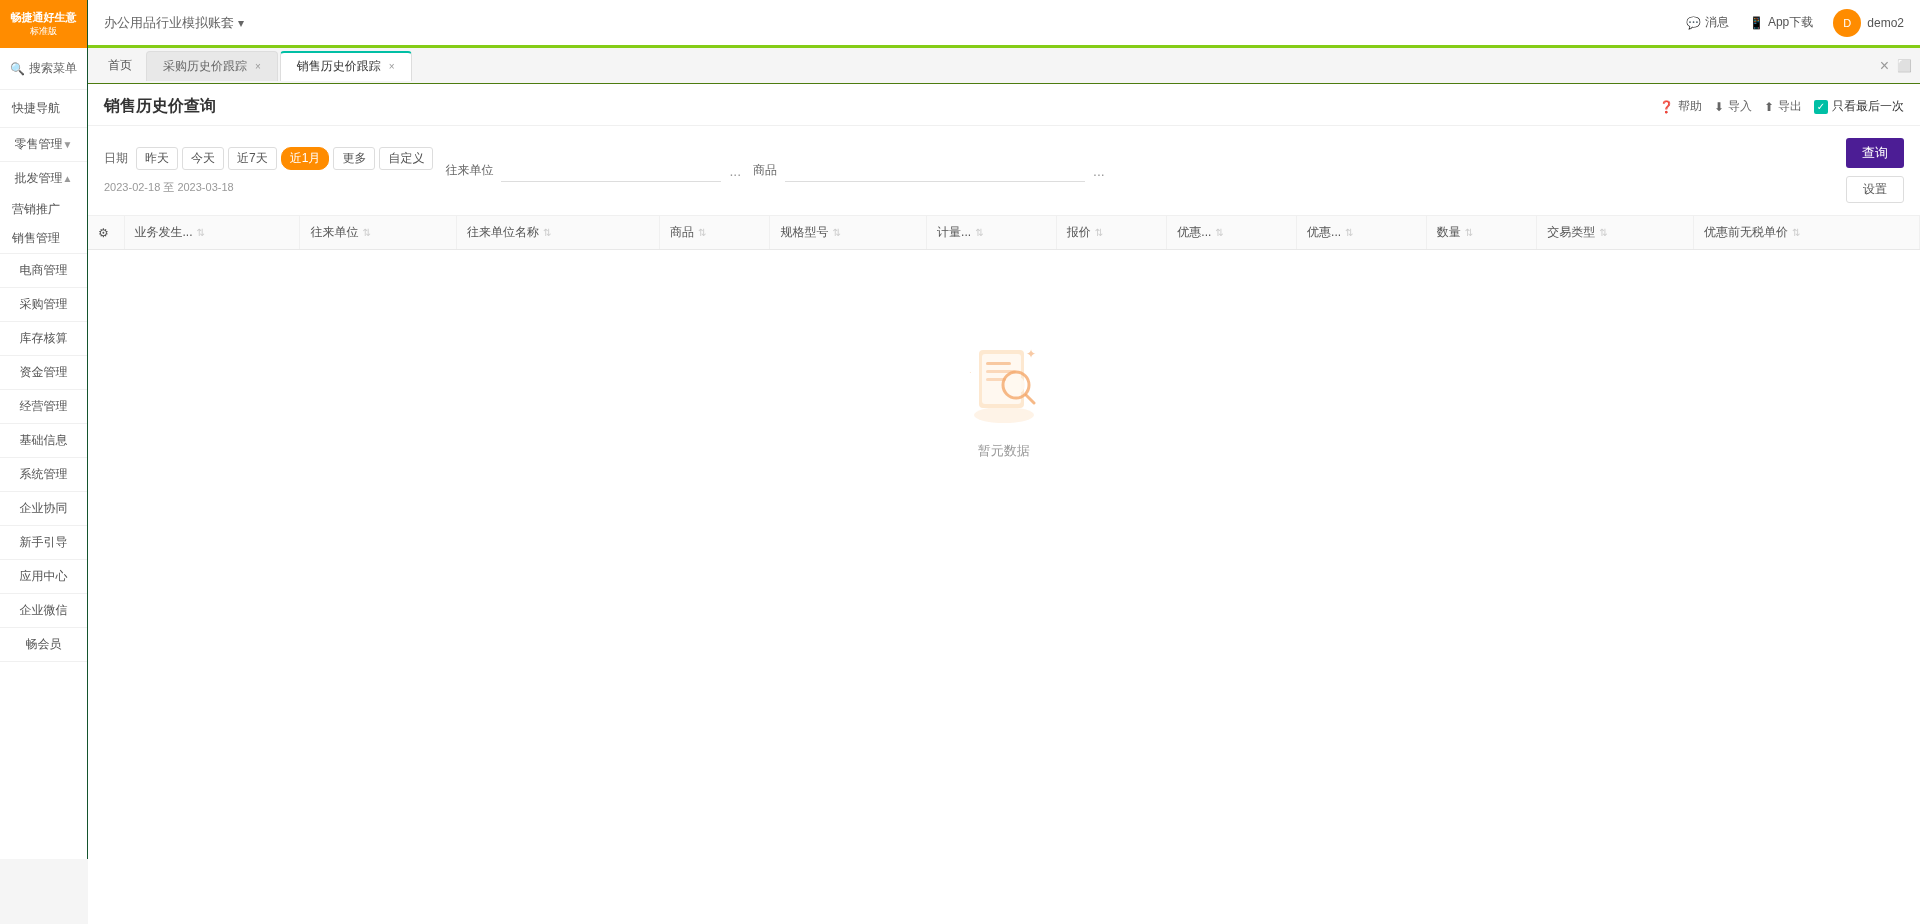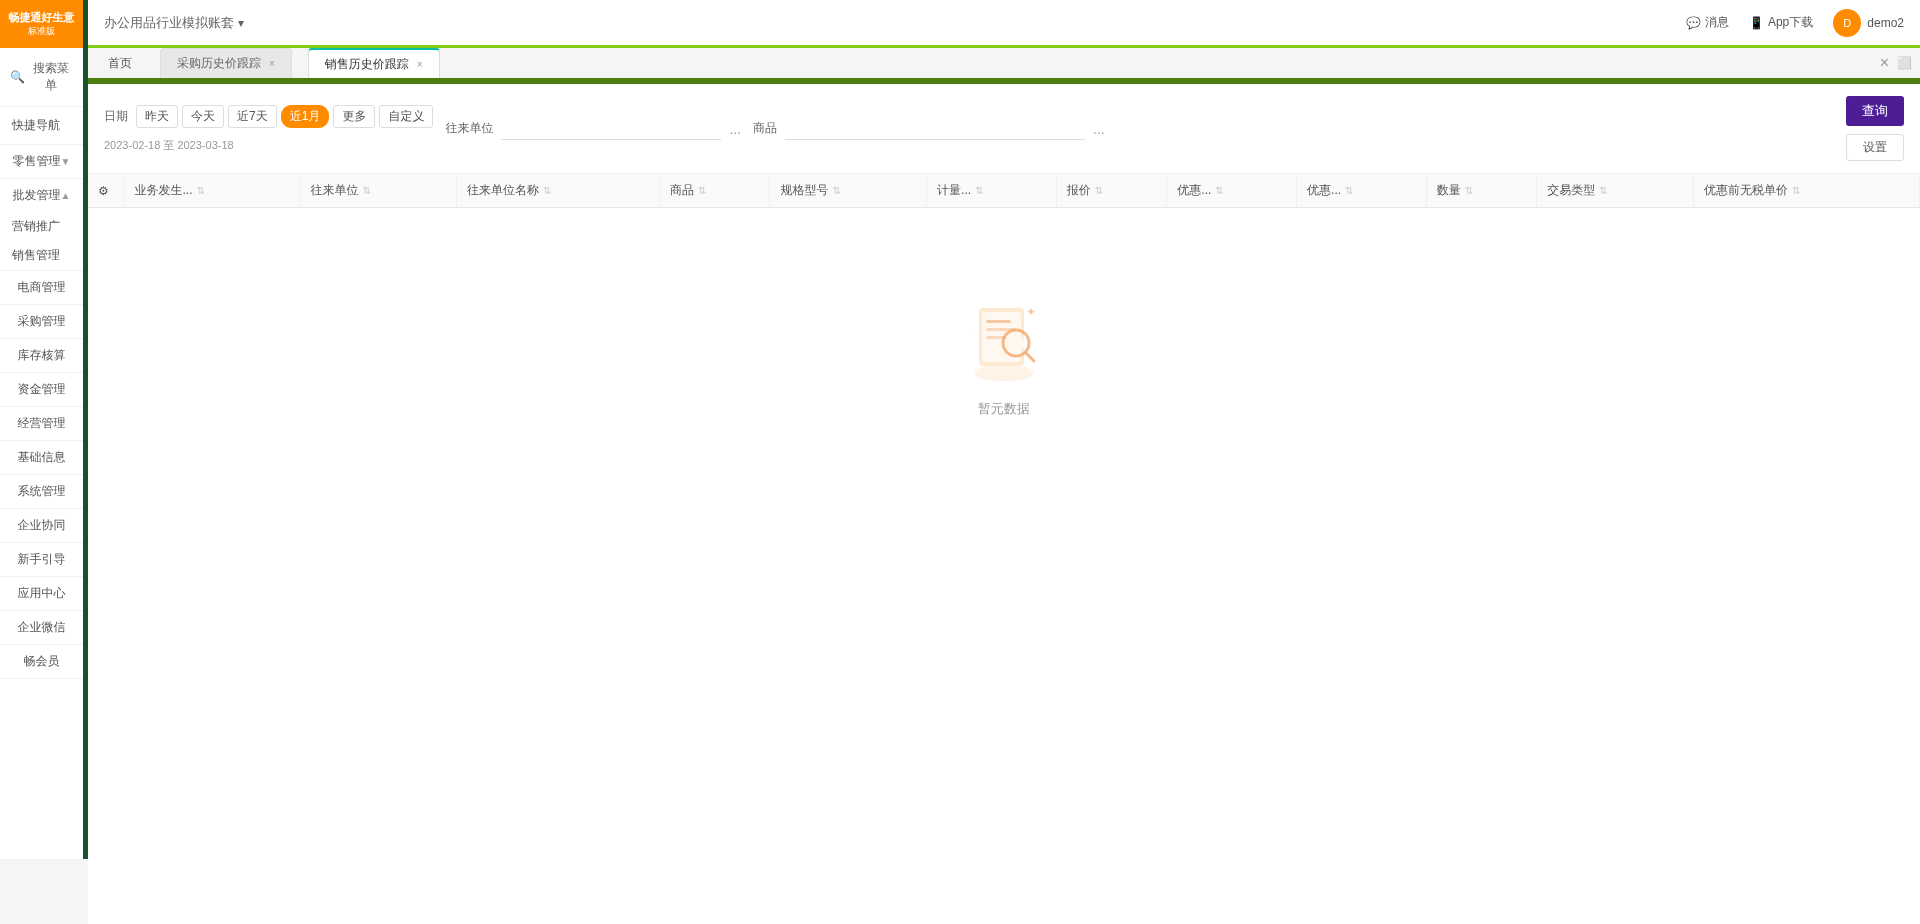--- a/index.html
+++ b/index.html
@@ -1,19 +1,19 @@
 <!DOCTYPE html>
 <html><head>
   <meta charset="utf-8">
   <style>
     * { margin: 0; padding: 0; box-sizing: border-box; }
     body { font-family: 'Microsoft YaHei', Arial, sans-serif; font-size: 13px; background: #f5f5f5; color: #333; width: 1920px; height: 924px; overflow: hidden; display: flex; }
 
     
-    .sidebar { width: 88px; background: #fff; height: 859px; display: flex; flex-direction: column; border-right: 5px solid #14532d; flex-shrink: 0; }
+    .sidebar { width: 88px; background: #fff; height: 859px; display: flex; flex-direction: column; border-right: 1px solid #14532d; flex-shrink: 0; }
     .sidebar-logo { height: 48px; background: #ff8c00; display: flex; align-items: center; justify-content: center; flex-direction: column; }
     .sidebar-logo-text { color: #fff; font-size: 11px; font-weight: bold; }
     .sidebar-logo-sub { color: #fff; font-size: 9px; }
     .sidebar-search { padding: 8px 6px; border-bottom: 1px solid #f0f0f0; }
     .sidebar-search-btn { width: 100%; background: none; border: none; cursor: pointer; color: #666; font-size: 12px; display: flex; align-items: center; gap: 4px; padding: 4px; }
     .sidebar-nav { padding: 4px 0; border-bottom: 1px solid #f0f0f0; }
     .sidebar-item { padding: 8px 6px; cursor: pointer; font-size: 12px; color: #555; text-align: right; display: flex; flex-direction: column; align-items: center; justify-content: center; gap: 0; }
     .sidebar-item.has-arrow { flex-direction: row; justify-content: center; }
     .sidebar-group { border-bottom: 1px solid #f0f0f0; }
     .sidebar-sub-item { padding: 6px 12px; cursor: pointer; font-size: 12px; color: #555; }
@@ -25,21 +25,21 @@
     
     .topbar { height: 48px; background: #fff; border-bottom: 3px solid #84cc16; display: flex; align-items: center; padding: 0 16px; gap: 16px; }
     .topbar-title { font-size: 13px; color: #666; display: flex; align-items: center; gap: 4px; flex: 1; }
     .topbar-dropdown { background: none; border: none; cursor: pointer; color: #666; font-size: 12px; }
     .topbar-actions { display: flex; align-items: center; gap: 20px; }
     .topbar-action { cursor: pointer; font-size: 12px; color: #555; display: flex; align-items: center; gap: 4px; }
     .topbar-avatar { width: 28px; height: 28px; border-radius: 50%; background: #ff8c00; display: flex; align-items: center; justify-content: center; color: #fff; font-size: 11px; }
     .topbar-username { font-size: 12px; color: #555; }
 
     
-    .tabs { height: 36px; background: #f5f5f5; display: flex; align-items: center; border-bottom: 6px solid #4d7c0f; padding: 0 8px; gap: 16px; }
+    .tabs { height: 36px; background: #f5f5f5; display: flex; align-items: center; border-bottom: 1px solid #4d7c0f; padding: 0 8px; gap: 2px; }
     .tab { height: 30px; padding: 0 16px; display: flex; align-items: center; gap: 6px; cursor: pointer; font-size: 12px; border-radius: 4px 4px 0 0; color: #666; background: #e8e8e8; border: 1px solid #ddd; border-bottom: none; }
     .tab.active { background: #fff; color: #333; border-top: 2px solid #00bfa5; }
     .tab-close { font-size: 10px; color: #999; cursor: pointer; margin-left: 2px; }
     .tab-home { background: none; border: none; color: #555; font-size: 12px; padding: 0 12px; cursor: pointer; height: 30px; }
 
     
     .page-content { flex: 1; background: #fff; overflow: hidden; display: flex; flex-direction: column; }
 
     
     .page-header { padding: 12px 16px 0; display: flex; align-items: center; justify-content: space-between; border-bottom: 1px solid #f0f0f0; padding-bottom: 8px; }
@@ -232,20 +232,41 @@
     </div>
     <div style="flex:1;"></div>
     <div style="display:flex;align-items:center;gap:8px;">
       <button style="background:none;border:none;cursor:pointer;font-size:16px;color:#999;">×</button>
       <button style="background:none;border:none;cursor:pointer;font-size:12px;color:#999;">⬜</button>
     </div>
   </div>
 
   <div class="page-content">
 
+    <div class="page-header">
+      <h1 class="page-title">销售历史价查询</h1>
+      <div class="page-header-actions">
+        <div class="header-action">
+          <span>❓</span>
+          <span>帮助</span>
+        </div>
+        <div class="header-action">
+          <span>⬇</span>
+          <span>导入</span>
+        </div>
+        <div class="header-action">
+          <span>⬆</span>
+          <span>导出</span>
+        </div>
+        <label class="checkbox-label">
+          <div class="checkbox-checked">✓</div>
+          <span>只看最后一次</span>
+        </label>
+      </div>
+    </div>
 
     <div class="filter-area">
       <div class="filter-row">
 
         <div class="filter-group">
           <div style="display:flex;align-items:center;gap:8px;">
             <span class="filter-label">日期</span>
             <div style="display:flex;gap:4px;align-items:center;">
               <button class="date-btn">昨天</button>
               <button class="date-btn">今天</button>

